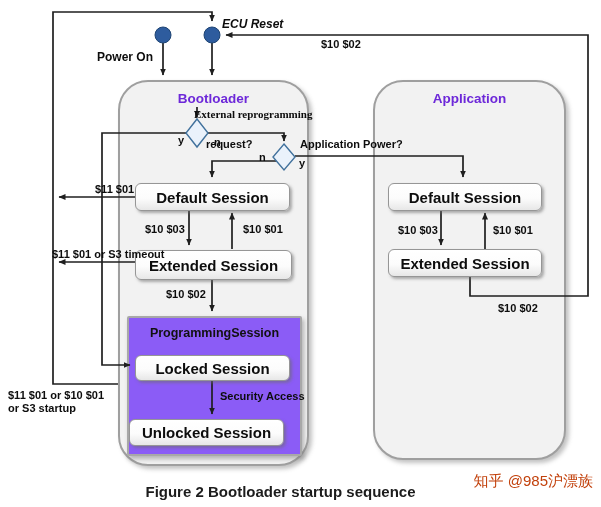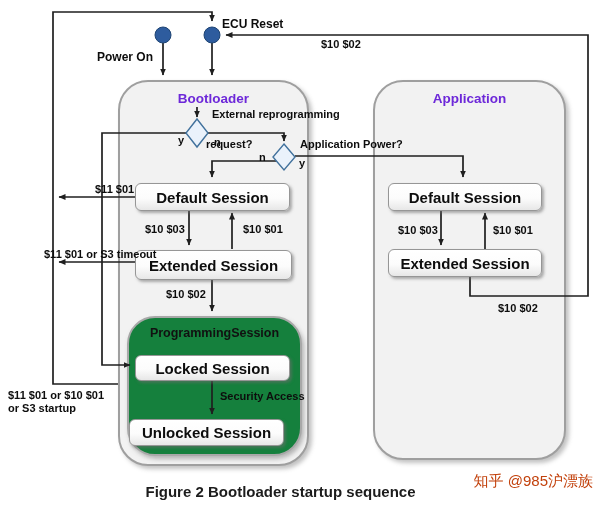--- a/index.html
+++ b/index.html
@@ -8,21 +8,21 @@
     font-family:"Liberation Sans", sans-serif;color:#111;
   }
   .container{
     position:absolute;background:#f2f2f2;border:2px solid #9f9f9f;border-radius:30px;
     box-shadow:3px 3px 4px rgba(120,120,120,.45);z-index:1;
   }
   .container .title{
     font-weight:bold;font-size:13.5px;text-align:center;margin-top:9px;color:#6d28d9;
   }
   .subcontainer{
-    position:absolute;background:#15803d;border:2px solid #a8a8a8;border-radius:28px;
+    position:absolute;background:#8b5cf6;border:2px solid #a8a8a8;border-radius:2px;
     box-shadow:2px 3px 4px rgba(120,120,120,.5);z-index:2;
   }
   .subcontainer .title{font-weight:bold;font-size:12.5px;text-align:center;margin-top:8px;}
   svg.wires{position:absolute;left:0;top:0;z-index:3;}
   .state-box{
     position:absolute;z-index:4;
     background:linear-gradient(180deg,#ffffff 0%,#fcfcfc 55%,#e7e7e7 100%);
     border:1px solid #969696;border-radius:6px;
     box-shadow:2px 2px 3px rgba(110,110,110,.55), inset 0 1px 0 #ffffff;
     display:flex;align-items:center;justify-content:center;
@@ -101,37 +101,37 @@
     <polygon points="284,144 295,157 284,170 273,157" stroke-width="1.4" stroke="#41719c" fill="#eaf2fb"></polygon>
   </svg>
 
   <div class="state-box" style="left:135px;top:183px;width:153px;height:26px;">Default Session</div>
   <div class="state-box" style="left:135px;top:250px;width:155px;height:28px;">Extended Session</div>
   <div class="state-box" style="left:135px;top:355px;width:153px;height:24px;">Locked Session</div>
   <div class="state-box" style="left:129px;top:419px;width:153px;height:25px;">Unlocked Session</div>
   <div class="state-box" style="left:388px;top:183px;width:152px;height:26px;">Default Session</div>
   <div class="state-box" style="left:388px;top:249px;width:152px;height:26px;">Extended Session</div>
 
-  <div class="lbl big" style="left:222px;top:18px;">ECU Reset</div>
+  <div class="lbl big" style="left:222px;top:18px;font-style:italic;">ECU Reset</div>
   <div class="lbl big" style="left:97px;top:51px;">Power On</div>
   <div class="lbl" style="left:321px;top:38px;">$10 $02</div>
 
-  <div class="lbl" style="left:212px;top:108px;">External reprogramming</div>
+  <div class="lbl" style="left:194px;top:108px;font-family:Liberation Serif, serif;">External reprogramming</div>
   <div class="lbl" style="left:206px;top:122px;margin-top:16px;">request?</div>
   <div class="lbl" style="left:178px;top:134px;">y</div>
   <div class="lbl" style="left:214px;top:136px;">n</div>
 
   <div class="lbl" style="left:300px;top:138px;">Application Power?</div>
   <div class="lbl" style="left:259px;top:151px;">n</div>
   <div class="lbl" style="left:299px;top:157px;">y</div>
 
   <div class="lbl" style="left:60px;top:183px;padding-left:35px;">$11 $01</div>
   <div class="lbl" style="left:145px;top:223px;">$10 $03</div>
   <div class="lbl" style="left:243px;top:223px;">$10 $01</div>
-  <div class="lbl" style="left:4px;top:248px;padding-left:40px;">$11 $01 or S3 timeout</div>
+  <div class="lbl" style="left:12px;top:248px;padding-left:40px;">$11 $01 or S3 timeout</div>
   <div class="lbl" style="left:166px;top:288px;">$10 $02</div>
 
   <div class="lbl" style="left:8px;top:389px;">
     <span style="display:block;">$11 $01 or $10 $01</span>
     <span style="display:block;">or S3 startup</span>
   </div>
 
   <div class="lbl" style="left:220px;top:390px;">Security Access</div>
 
   <div class="lbl" style="left:398px;top:224px;">$10 $03</div>

